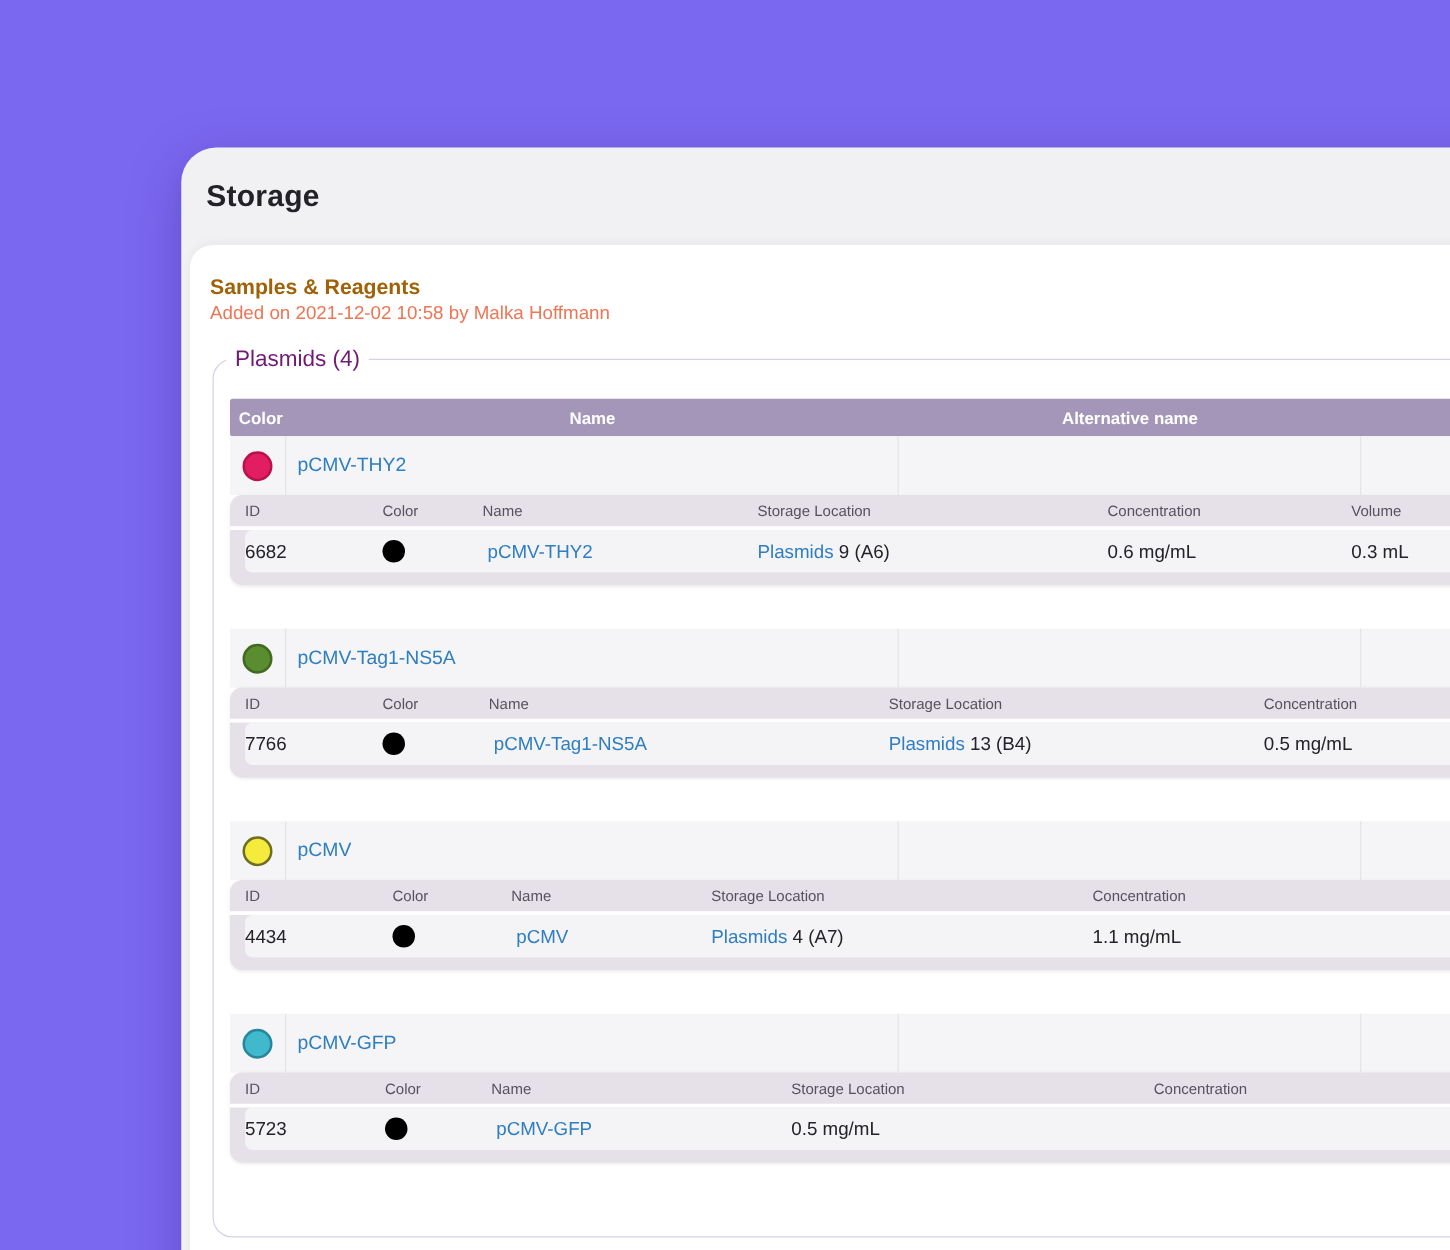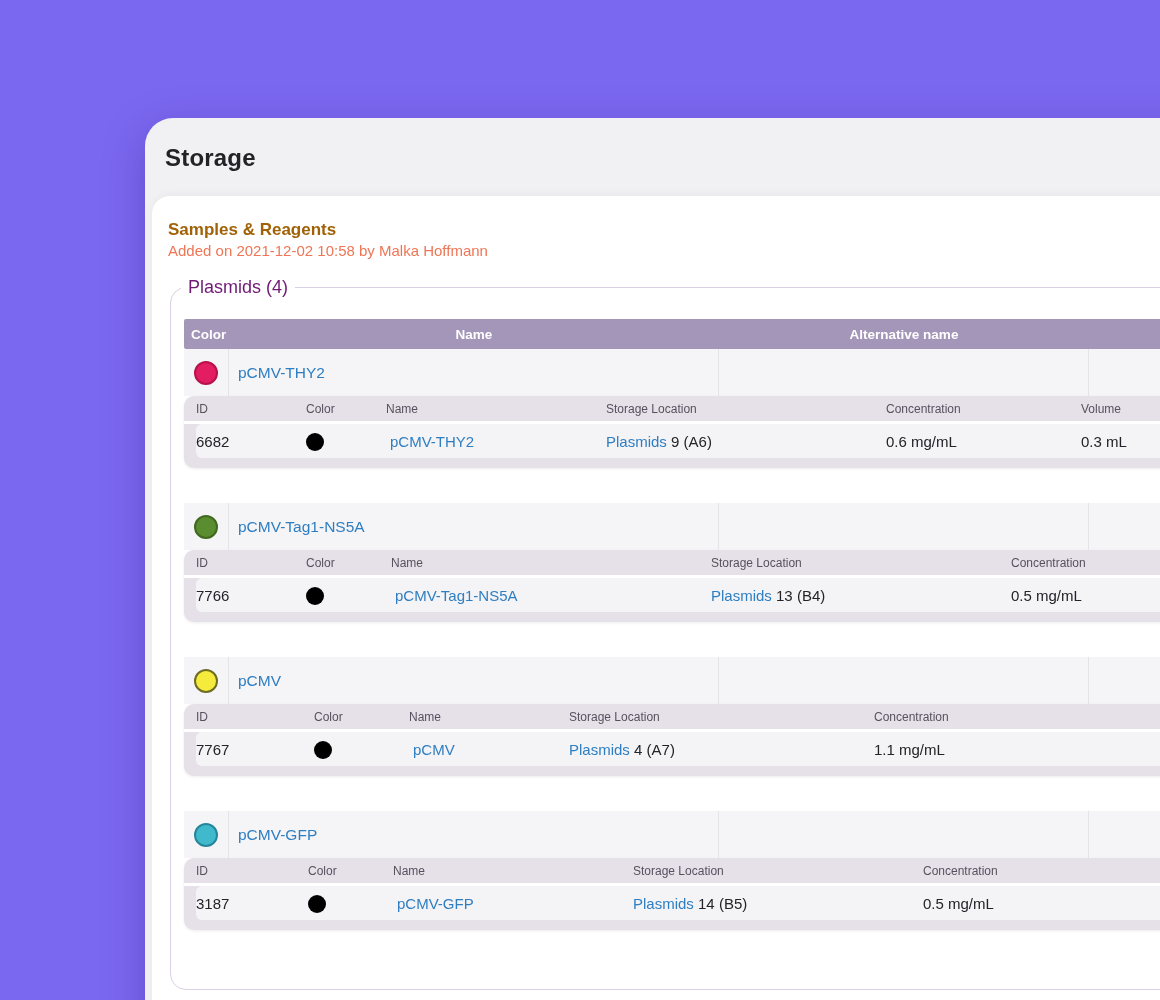--- a/index.html
+++ b/index.html
@@ -200,21 +200,21 @@
         </div>
         <div class="subtable">
           <div class="sub-header sub-e3">
             <div>ID</div>
             <div>Color</div>
             <div>Name</div>
             <div>Storage Location</div>
             <div>Concentration</div>
           </div>
           <div class="sub-row sub-e3">
-            <div>7767</div>
+            <div>4434</div>
             <div><span class="dot" style="background-color: rgb(0, 0, 0);"></span></div>
             <div class="v-name"><a class="link">pCMV</a></div>
             <div><a class="link">Plasmids</a>&nbsp;<span>4 (A7)</span></div>
             <div>1.1 mg/mL</div>
           </div>
         </div>
       </div>
 
       <div class="entry">
         <div class="entry-row">
@@ -229,24 +229,23 @@
         </div>
         <div class="subtable">
           <div class="sub-header sub-e4">
             <div>ID</div>
             <div>Color</div>
             <div>Name</div>
             <div>Storage Location</div>
             <div>Concentration</div>
           </div>
           <div class="sub-row sub-e4">
-            <div>3187</div>
+            <div>5723</div>
             <div><span class="dot" style="background-color: rgb(0, 0, 0);"></span></div>
             <div class="v-name"><a class="link">pCMV-GFP</a></div>
-            <div><a class="link">Plasmids</a>&nbsp;<span>14 (B5)</span></div>
             <div>0.5 mg/mL</div>
           </div>
         </div>
       </div>
 
     </div>
   </div>
 </div>
 
 </body></html>

